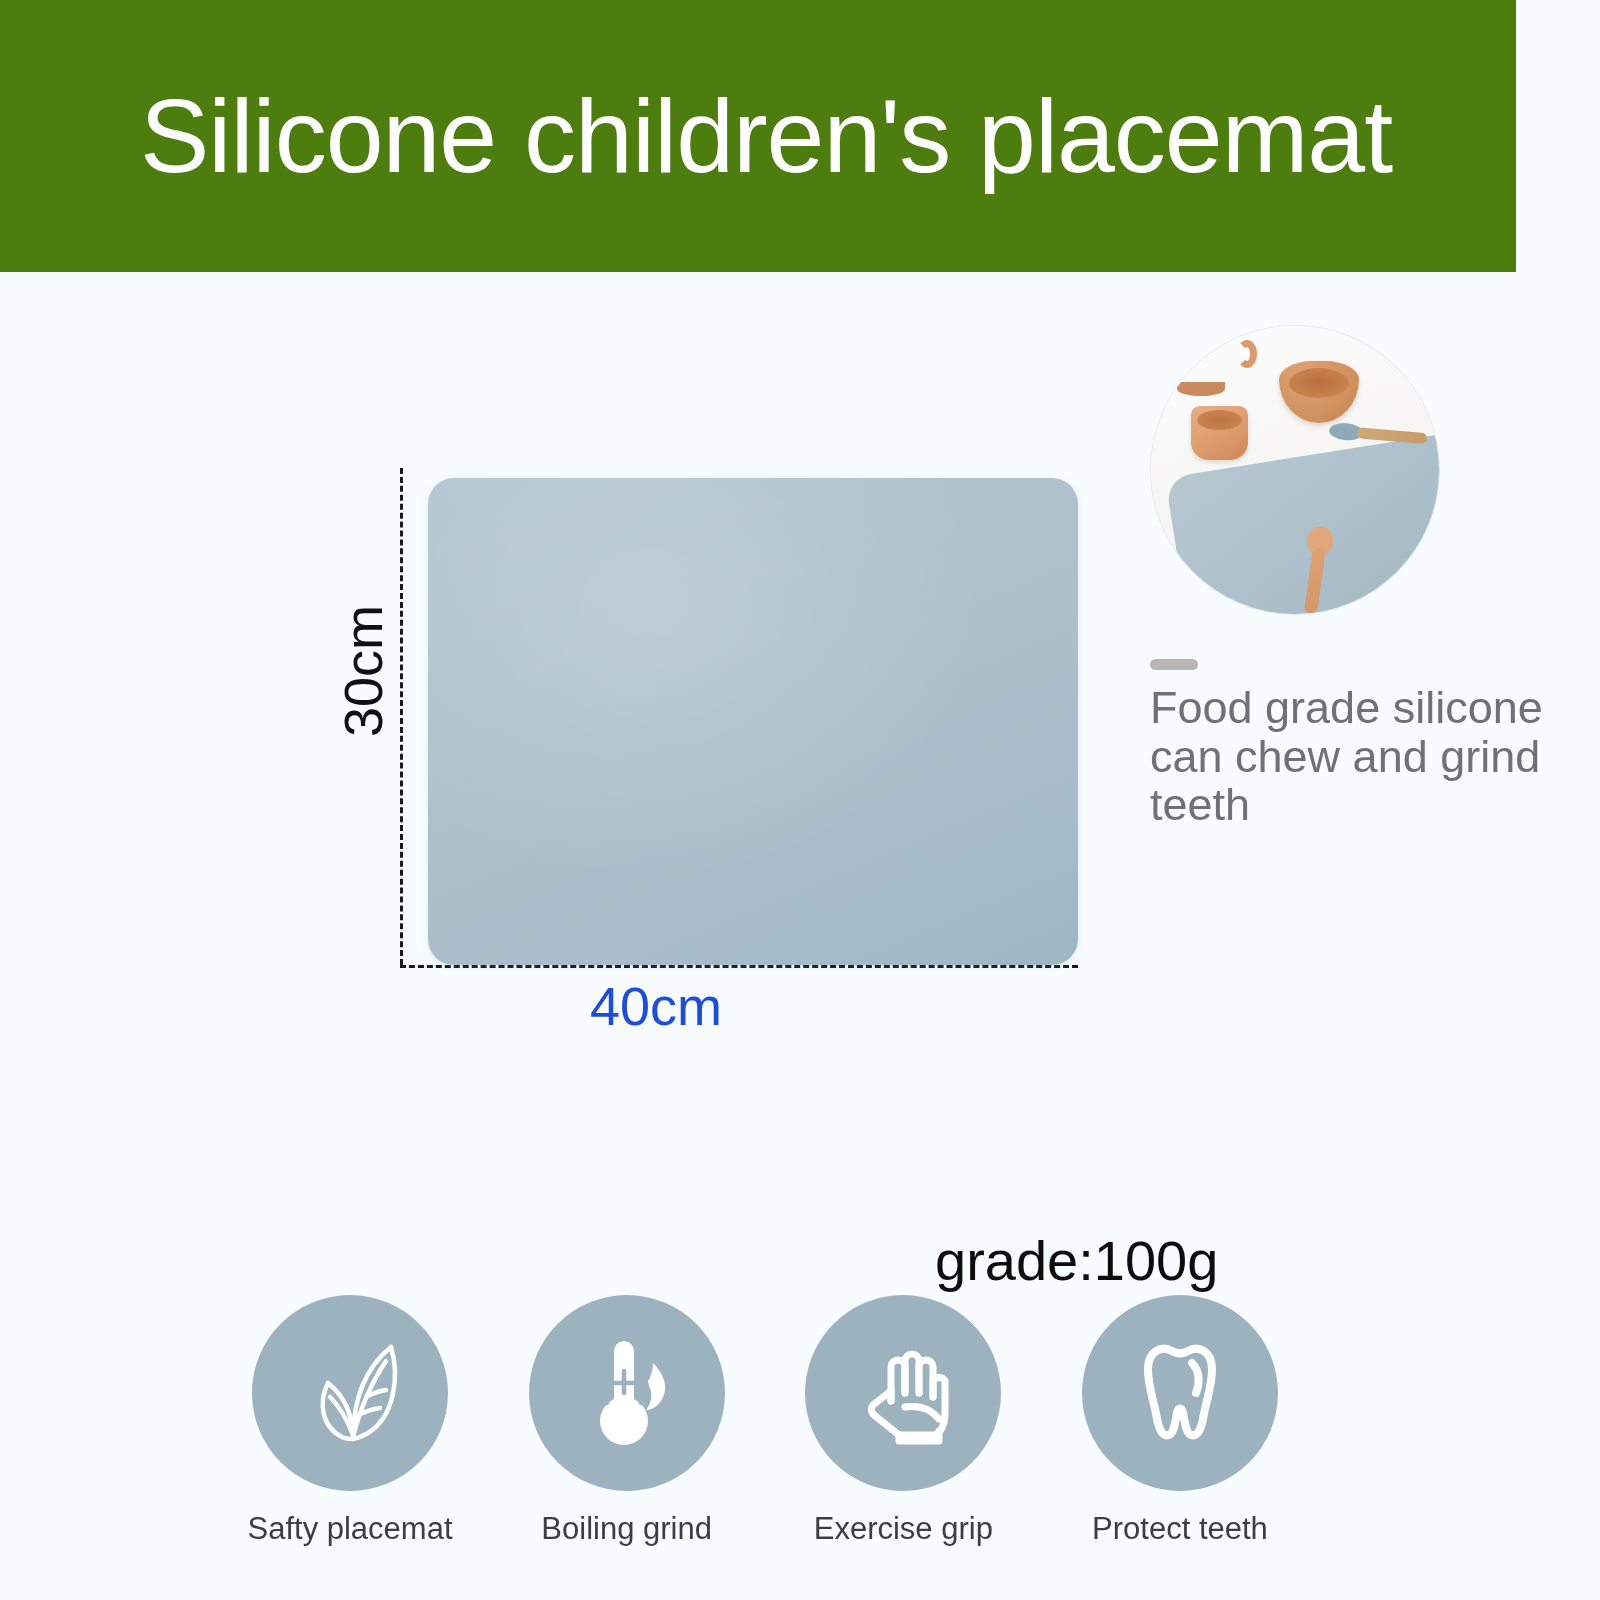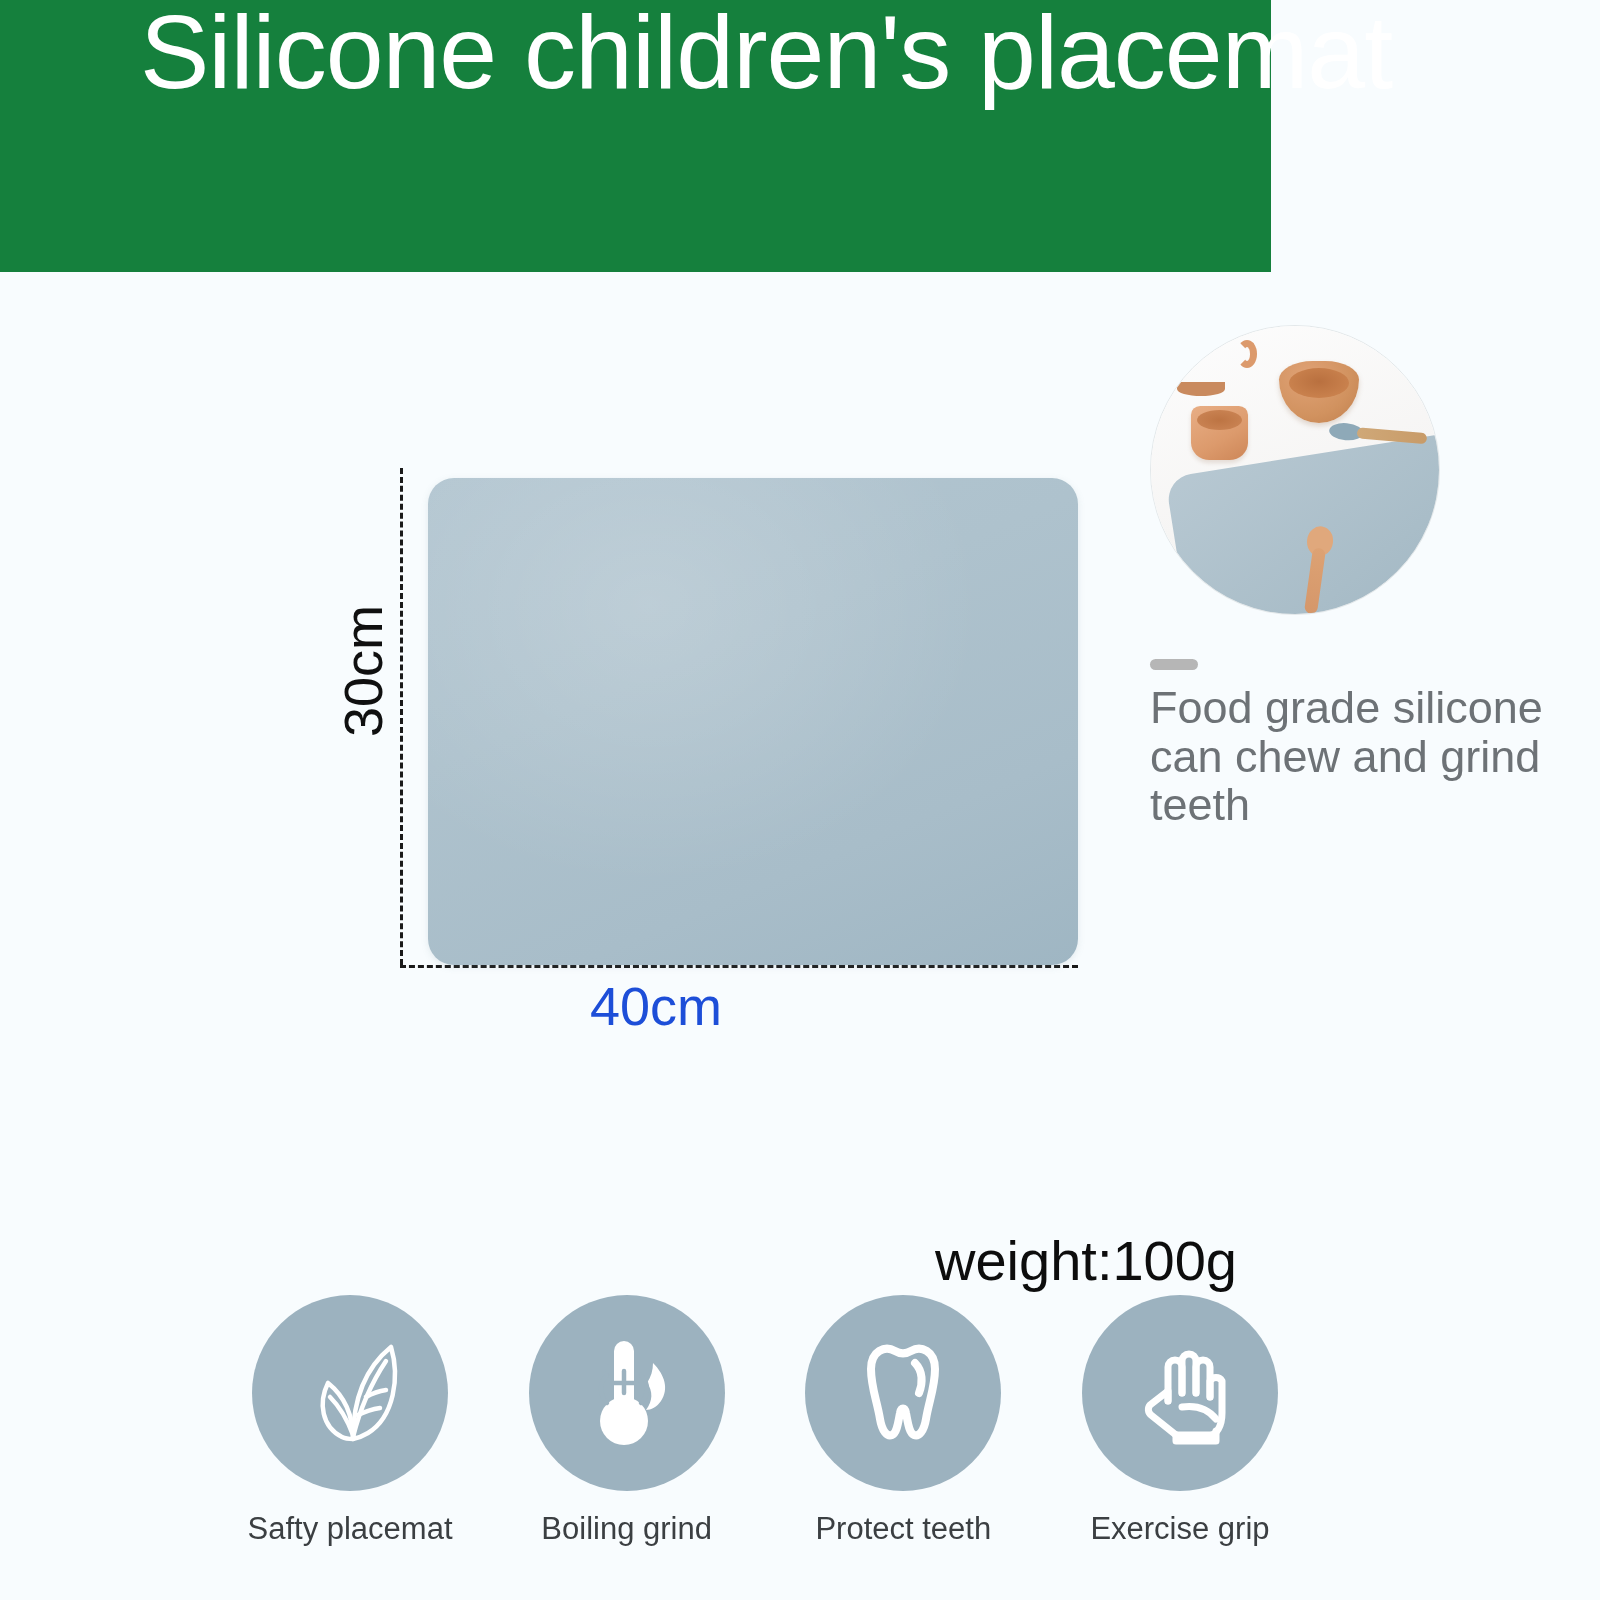--- a/index.html
+++ b/index.html
@@ -8,23 +8,23 @@
   body {
     background:#f8fcfe;
     font-family:"Liberation Sans", sans-serif;
     position:relative;
     overflow:hidden;
   }
 
   
   #header-band{
     position:absolute; left:0; top:0;
-    width:1271px; height:272px;
-    background:#15803d;
-    display:flex; align-items:flex-start;
+    width:1516px; height:272px;
+    background:#4d7c0f;
+    display:flex; align-items:center;
   }
   #header-title{
     color:#ffffff;
     font-size:104px;
     font-weight:400;
     letter-spacing:-1px;
     margin-left:140px;
     white-space:nowrap;
     line-height:1;
   }
@@ -284,21 +284,21 @@
     <div class="photo-spoon-peach">
       <div class="bowl"></div>
       <div class="handle"></div>
     </div>
   </div>
 
   <div id="callout-dash"></div>
   <div id="callout-text">Food grade silicone can chew and grind teeth</div>
 </div>
 
-<div id="weight-label">weight:100g</div>
+<div id="weight-label">grade:100g</div>
 
 <div id="feature-row">
 
   <div class="feature-item">
     <div class="feature-circle">
       <span>
         <svg width="120" height="120" viewBox="0 0 120 120" fill="none" stroke="#ffffff" stroke-width="4.5" stroke-linecap="round" stroke-linejoin="round">
           <path d="M63 108 C63 70 74 38 101 16 C110 46 104 86 78 102 C73 105 68 107 63 108 Z"></path>
           <path d="M63 108 C63 88 58 68 38 52 C28 72 32 96 52 106 C56 108 60 108 63 108 Z"></path>
           <path d="M63 106 C70 78 80 54 96 30"></path>
@@ -329,43 +329,43 @@
           </g>
         </svg>
       </span>
     </div>
     <div class="feature-label">Boiling grind</div>
   </div>
 
   <div class="feature-item">
     <div class="feature-circle">
       <span>
-        <svg width="120" height="120" viewBox="0 0 120 120" fill="none" stroke="#ffffff" stroke-width="8" stroke-linecap="round" stroke-linejoin="round">
-          <path d="M28 38 C28 20 42 14 52 20 C57 23 63 23 68 20 C78 14 92 20 92 38
-                   C92 56 86 70 83 88 C81 100 76 106 71 104 C66 102 65 92 63 82
-                   C62 76 58 76 57 82 C55 92 54 102 49 104 C44 106 39 100 37 88
-                   C34 70 28 56 28 38 Z"></path>
-          <path d="M72 32 C80 40 80 52 76 62"></path>
-        </svg>
-      </span>
-    </div>
-    <div class="feature-label">Protect teeth</div>
-  </div>
-
-  <div class="feature-item">
-    <div class="feature-circle">
-      <span>
         <svg width="120" height="120" viewBox="0 0 120 120" fill="none" stroke="#ffffff" stroke-width="7" stroke-linecap="round" stroke-linejoin="round">
           <path d="M48 70 L48 36 A7 7 0 0 1 62 36 L62 62"></path>
           <path d="M62 62 L62 30 A7 7 0 0 1 76 30 L76 62"></path>
           <path d="M76 62 L76 36 A7 7 0 0 1 90 36 L90 66"></path>
           <path d="M90 66 L90 50 A7 7 0 0 1 102 50 L102 82
                    C102 96 96 104 90 104 L56 104"></path>
           <path d="M48 70 L48 60 L30 74 A7 7 0 0 0 31 84 L56 104"></path>
           <path d="M62 76 C76 74 88 78 96 88"></path>
           <path d="M56 104 L56 110 L96 110 L96 100"></path>
         </svg>
       </span>
     </div>
     <div class="feature-label">Exercise grip</div>
   </div>
 
+  <div class="feature-item">
+    <div class="feature-circle">
+      <span>
+        <svg width="120" height="120" viewBox="0 0 120 120" fill="none" stroke="#ffffff" stroke-width="8" stroke-linecap="round" stroke-linejoin="round">
+          <path d="M28 38 C28 20 42 14 52 20 C57 23 63 23 68 20 C78 14 92 20 92 38
+                   C92 56 86 70 83 88 C81 100 76 106 71 104 C66 102 65 92 63 82
+                   C62 76 58 76 57 82 C55 92 54 102 49 104 C44 106 39 100 37 88
+                   C34 70 28 56 28 38 Z"></path>
+          <path d="M72 32 C80 40 80 52 76 62"></path>
+        </svg>
+      </span>
+    </div>
+    <div class="feature-label">Protect teeth</div>
+  </div>
+
 </div>
 
 </body></html>

